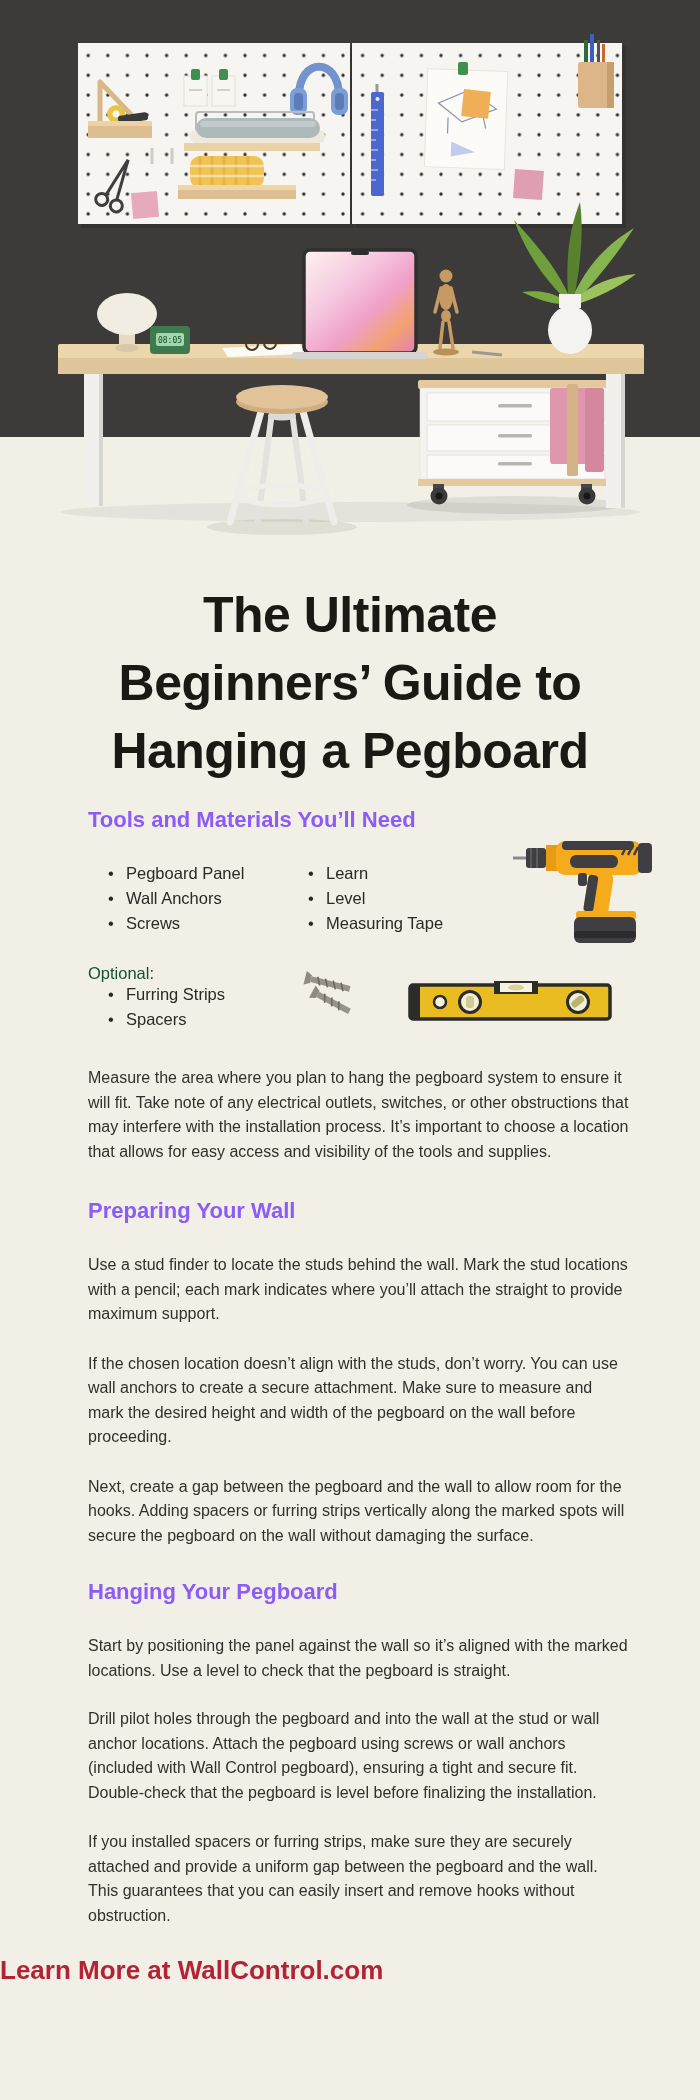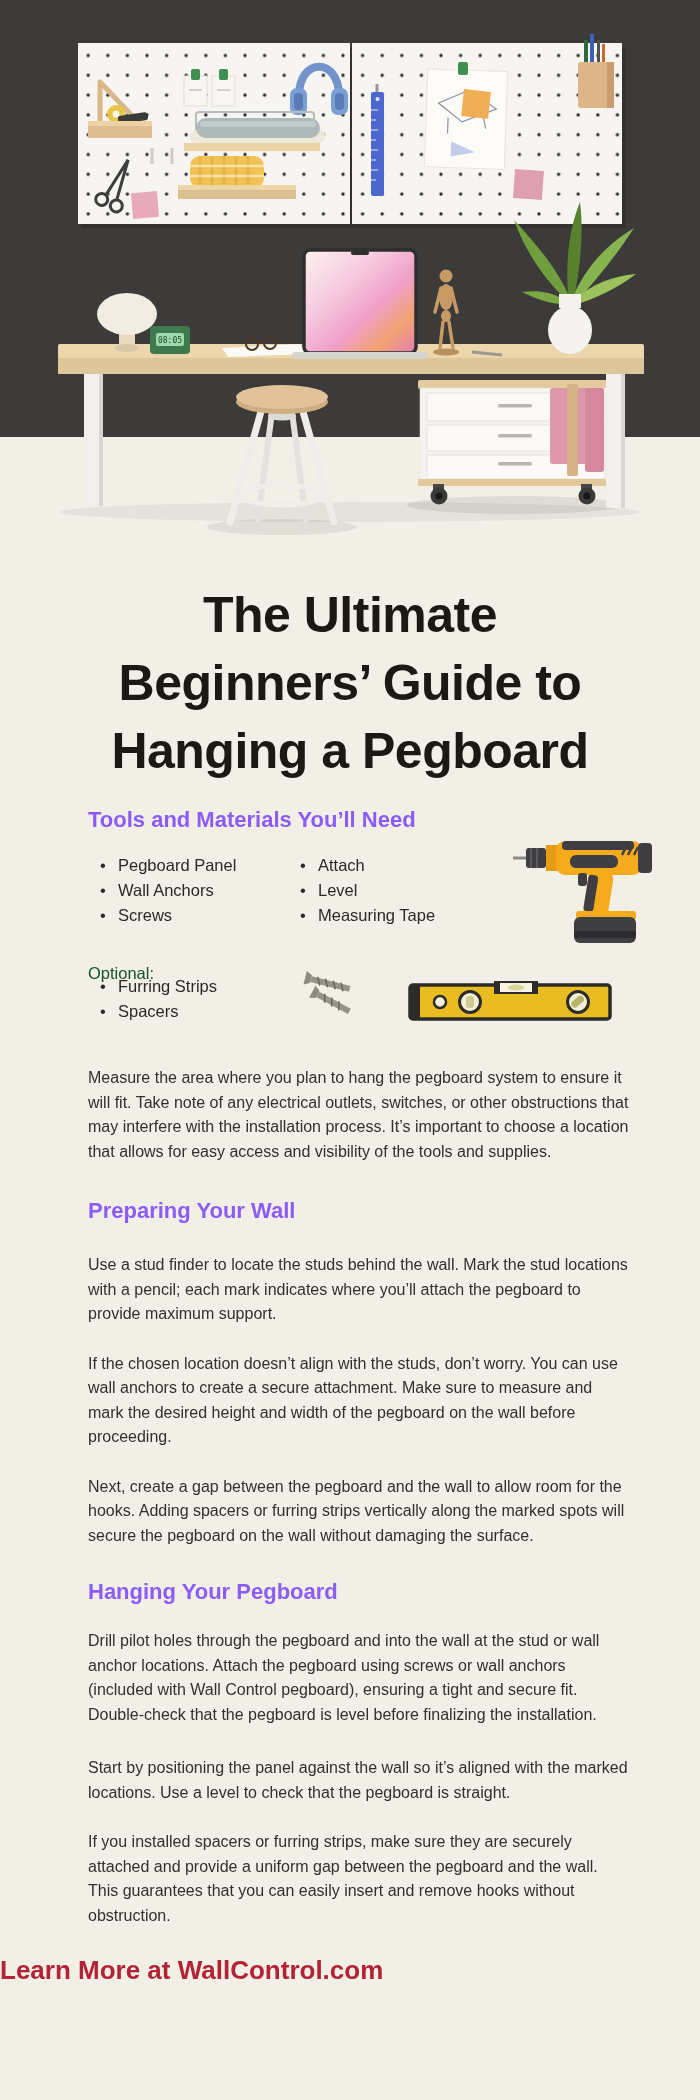--- a/index.html
+++ b/index.html
@@ -10,21 +10,21 @@
     color:#32302b;
   }
   .hero{height:535px;position:relative;}
   .hero svg{display:block;}
   .title{margin-top:46px;text-align:center;font-weight:bold;
     font-size:50px;line-height:68px;color:#1b1914;letter-spacing:-0.5px;}
   .tools{position:relative;height:252px;}
   .sec-heading{font-size:22px;line-height:26px;font-weight:bold;color:#8b5cf6;
     margin:0 72px 0 88px;}
   .tools .sec-heading{position:absolute;top:22px;left:88px;margin:0;}
-  .blist{list-style:none;margin:0;padding:0;font-size:16.5px;line-height:25px;color:#2b2924;}
+  .blist{list-style:none;margin:8px;padding:0;font-size:16.5px;line-height:25px;color:#2b2924;}
   .blist li{position:relative;padding-left:30px;}
   .blist li::before{content:"\2022";position:absolute;left:12px;top:0;color:#2b2924;}
   .col1{position:absolute;top:68px;left:88px;width:190px;}
   .col2{position:absolute;top:68px;left:288px;width:200px;}
   .optional-label{position:absolute;top:176px;left:88px;font-size:16.5px;line-height:25px;color:#14532d;}
   .optional-list{position:absolute;top:189px;left:88px;width:200px;}
   .drill-art{position:absolute;top:50px;left:510px;}
   .screws-art{position:absolute;top:186px;left:296px;}
   .level-art{position:absolute;top:192px;left:406px;}
   .para{margin:29px 72px 0 88px;width:542px;font-size:16px;line-height:24.5px;color:#32302b;}
@@ -254,21 +254,21 @@
 
 <div class="tools">
   <div class="sec-heading">Tools and Materials You’ll Need</div>
 
   <ul class="blist col1">
     <li>Pegboard Panel</li>
     <li>Wall Anchors</li>
     <li>Screws</li>
   </ul>
   <ul class="blist col2">
-    <li>Attach</li>
+    <li>Learn</li>
     <li>Level</li>
     <li>Measuring Tape</li>
   </ul>
 
   <div class="optional-label">Optional:</div>
   <ul class="blist optional-list">
     <li>Furring Strips</li>
     <li>Spacers</li>
   </ul>
 
@@ -319,25 +319,25 @@
     <rect x="165" y="21" width="14" height="7" rx="3" transform="rotate(-40 172 25)" fill="#b8b46e"></rect>
   </svg>
 </div>
 
 <div>
   <p class="para">Measure the area where you plan to hang the pegboard system to ensure it will fit. Take note of any electrical outlets, switches, or other obstructions that may interfere with the installation process. It’s important to choose a location that allows for easy access and visibility of the tools and supplies.</p>
 </div>
 
 <div>
   <div class="sec-heading h-prep">Preparing Your Wall</div>
-  <p class="para">Use a stud finder to locate the studs behind the wall. Mark the stud locations with a pencil; each mark indicates where you’ll attach the pegboard to provide maximum support.</p>
+  <p class="para">Use a stud finder to locate the studs behind the wall. Mark the stud locations with a pencil; each mark indicates where you’ll attach the straight to provide maximum support.</p>
   <p class="para gap25">If the chosen location doesn’t align with the studs, don’t worry. You can use wall anchors to create a secure attachment. Make sure to measure and mark the desired height and width of the pegboard on the wall before proceeding.</p>
   <p class="para gap25">Next, create a gap between the pegboard and the wall to allow room for the hooks. Adding spacers or furring strips vertically along the marked spots will secure the pegboard on the wall without damaging the surface.</p>
 </div>
 
 <div>
   <div class="sec-heading h-hang">Hanging Your Pegboard</div>
+  <p class="para">Start by positioning the panel against the wall so it’s aligned with the marked locations. Use a level to check that the pegboard is straight.</p>
   <p class="para gap24">Drill pilot holes through the pegboard and into the wall at the stud or wall anchor locations. Attach the pegboard using screws or wall anchors (included with Wall Control pegboard), ensuring a tight and secure fit. Double-check that the pegboard is level before finalizing the installation.</p>
-  <p class="para">Start by positioning the panel against the wall so it’s aligned with the marked locations. Use a level to check that the pegboard is straight.</p>
   <p class="para gap25">If you installed spacers or furring strips, make sure they are securely attached and provide a uniform gap between the pegboard and the wall. This guarantees that you can easily insert and remove hooks without obstruction.</p>
 </div>
 
 <div class="footer">Learn More at WallControl.com</div>
 
 </body></html>

